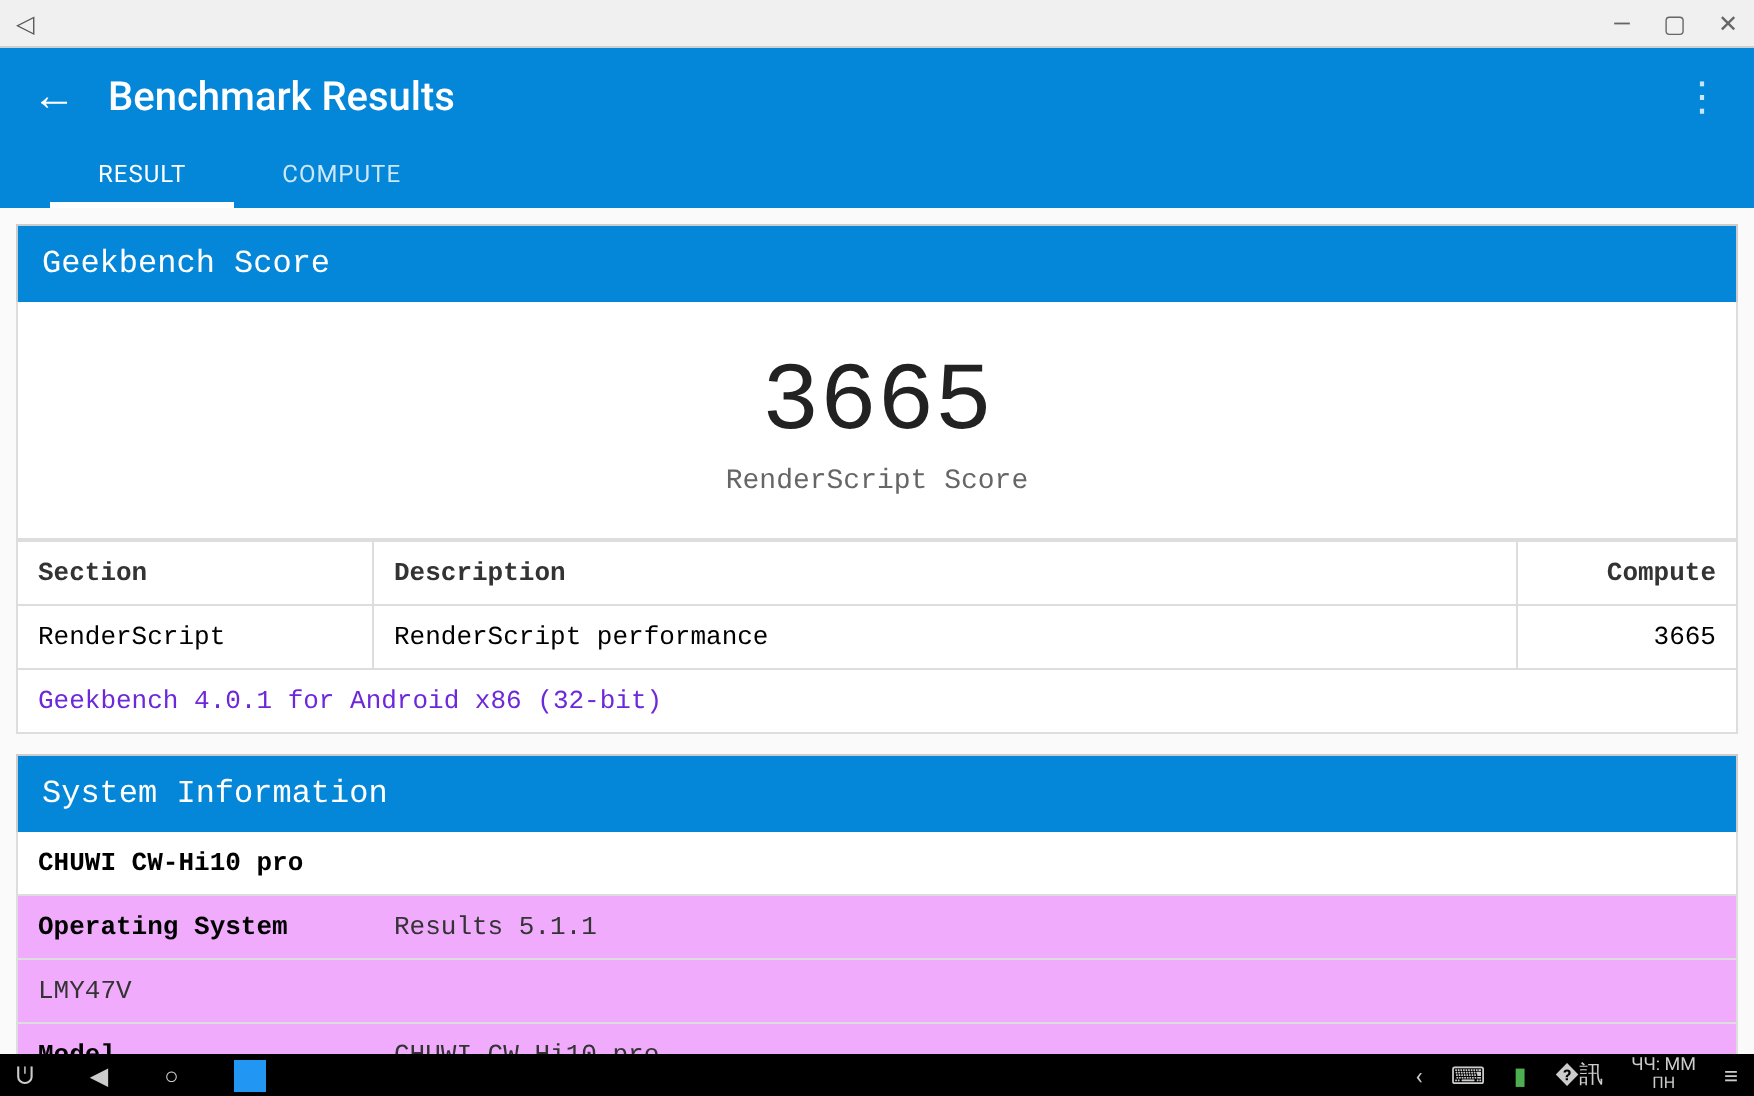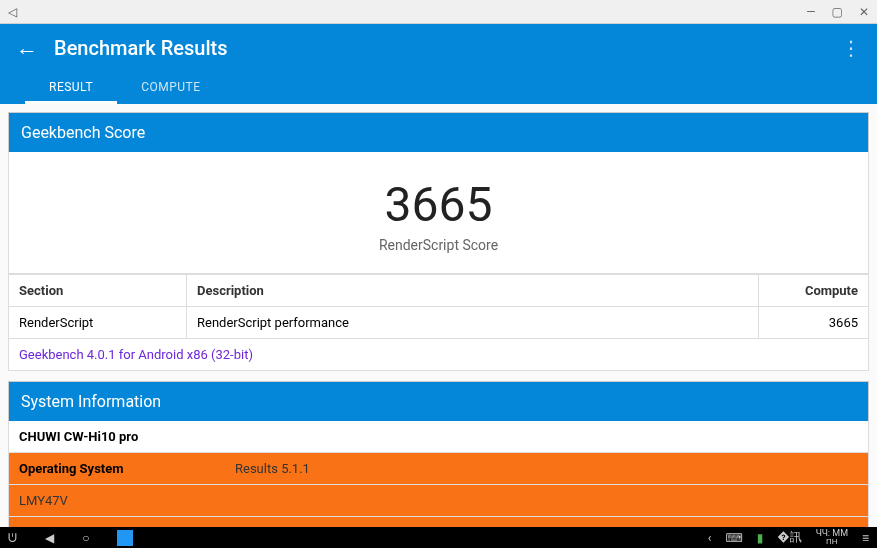--- a/index.html
+++ b/index.html
@@ -16,40 +16,40 @@
 .appbar .back { font-size: 22px; margin-right: 16px; cursor: pointer; }
 .appbar .title { font-size: 20px; font-weight: 500; flex: 1; }
 .appbar .menu { font-size: 20px; cursor: pointer; color: #c8e6ff; }
 
 
 .tabs { background: #0487d9; display: flex; padding-left: 25px; height: 32px; }
 .tab { color: #cde7f7; font-size: 12px; padding: 8px 24px; cursor: pointer; letter-spacing: .5px; }
 .tab.active { color: #fff; border-bottom: 3px solid #fff; }
 
 
-.content { height: 423px; overflow-y: auto; padding: 8px; background: #fafafa; }
+.content { height: 423px; overflow-y: auto; padding: 8px; background: #fafafa; font-family: Liberation Mono, monospace; }
 
 
 .section-bar { background: #0487d9; color: #fff; padding: 10px 12px; font-size: 16px; border: 1px solid #ccc; border-bottom: none; }
 
 
 .score-block { text-align: center; padding: 24px 0 20px; border: 1px solid #ddd; border-top: none; background: #fff; }
 .score-block .big { font-size: 48px; color: #222; font-weight: 400; }
 .score-block .label { font-size: 14px; color: #666; margin-top: 4px; }
 
 
 table { width: 100%; border-collapse: collapse; background: #fff; font-size: 13px; }
 th, td { text-align: left; padding: 8px 10px; border: 1px solid #ddd; }
 th { font-weight: 700; color: #333; background: #fff; }
 th.right, td.right { text-align: right; }
 .footer-row td { color: #6d28d9; font-size: 13px; }
 
 
 .sys-device { padding: 8px 10px; font-weight: 700; font-size: 13px; border: 1px solid #ddd; border-top: none; background: #fff; }
-.sys-row { display: flex; border: 1px solid #ddd; border-top: none; background: #f97316; gap: 38px; }
+.sys-row { display: flex; border: 1px solid #ddd; border-top: none; background: #f0abfc; }
 .sys-row .label { width: 178px; padding: 8px 10px; font-weight: 700; font-size: 13px; }
 .sys-row .value { flex: 1; padding: 8px 10px; font-size: 13px; color: #333; }
 
 
 .taskbar { position: absolute; left: 0; right: 0; bottom: 0; height: 21px; background: #000; display: flex; align-items: center; padding: 0 8px; color: #ccc; font-size: 10px; }
 .taskbar .tb-left { display: flex; gap: 28px; align-items: center; }
 .taskbar .tb-right { margin-left: auto; display: flex; gap: 14px; align-items: center; }
 .taskbar .icon { font-size: 12px; }
 .taskbar .app-icon { width: 16px; height: 16px; background: #2196f3; }
 .clock { text-align: center; line-height: 1; }

